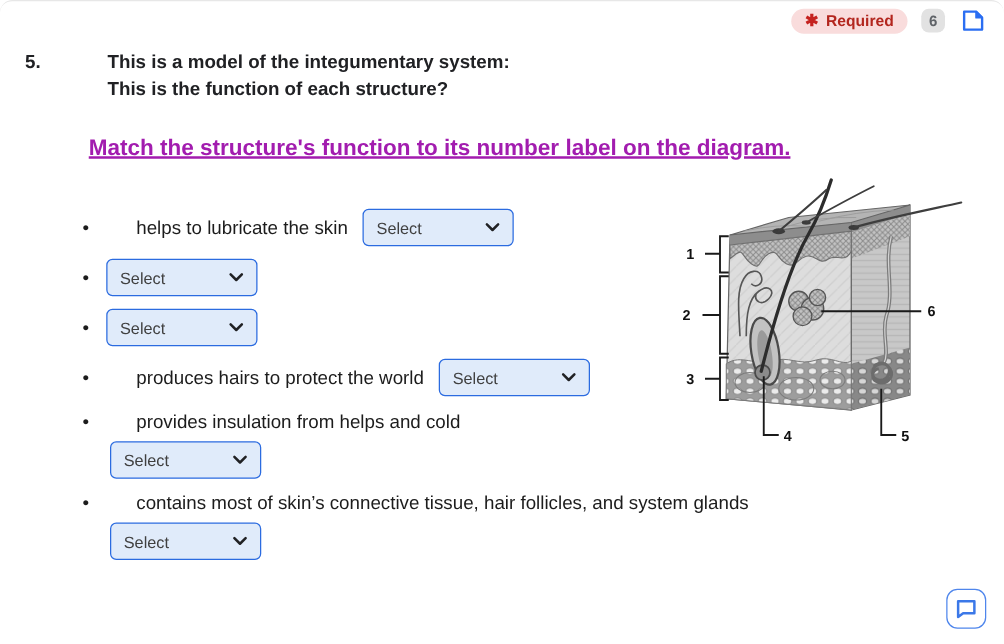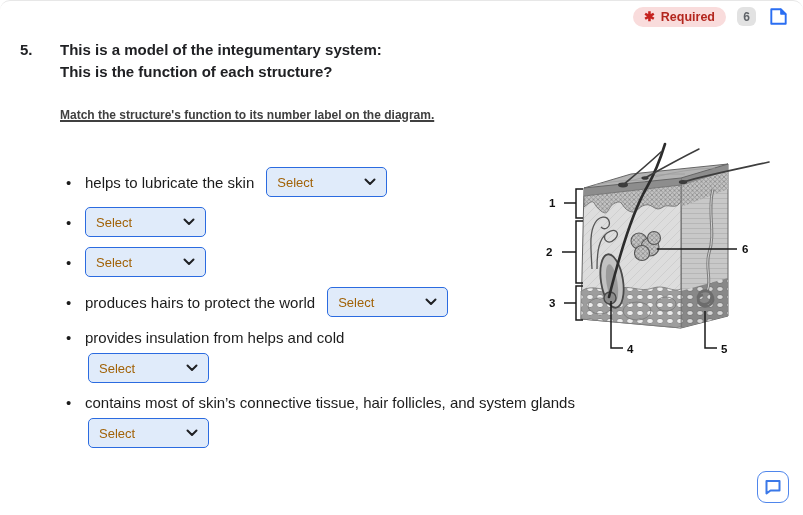--- a/index.html
+++ b/index.html
@@ -16,37 +16,37 @@
   }
   .req-star{color:#c5221f;font-size:13px;line-height:13px;}
   .count-badge{
     background:#e2e2e2;color:#5f6368;font-size:12px;font-weight:700;
     width:19px;height:19px;border-radius:6px;display:flex;align-items:center;justify-content:center;
   }
   .icon-btn{background:none;border:none;padding:0;cursor:pointer;display:flex;align-items:center;}
   
   .question{position:absolute;left:20px;top:38px;display:flex;}
   .q-number{font-size:15px;font-weight:700;width:40px;flex:0 0 40px;line-height:22px;}
-  .q-text{font-size:15px;font-weight:700;line-height:22px;}
+  .q-text{font-size:15px;font-weight:700;line-height:22px;margin-left:26px;}
   .instruction{
-    position:absolute;left:60px;top:107px;font-size:12px;font-weight:700;color:#404040;
+    position:absolute;left:71px;top:107px;font-size:18px;font-weight:700;color:#a21caf;
     text-decoration:underline;text-decoration-thickness:1.5px;
   }
   
   .list{position:absolute;left:60px;top:166px;width:640px;font-size:15px;color:#1c1c1c;}
   .row{display:flex;align-items:center;margin-bottom:10px;}
   .bullet{width:19px;margin-left:6px;flex:0 0 19px;font-size:15px;color:#1c1c1c;}
-  .row-label{margin-right:12px;white-space:nowrap;}
+  .row-label{margin-right:12px;white-space:nowrap;margin-left:24px;}
   .row-stacked{margin-bottom:9px;}
   .row-stacked .line{display:flex;align-items:center;height:21px;}
   .row-stacked .select{margin-left:28px;margin-top:5px;}
   .select{
     width:121px;height:30px;box-sizing:border-box;border:1.6px solid #2b6be0;background:#e0ebfa;
     border-radius:5px;display:flex;align-items:center;justify-content:space-between;
-    padding:0 10px;font-size:13px;color:#a16207;cursor:pointer;flex:0 0 auto;
+    padding:0 10px;font-size:13px;color:#404040;cursor:pointer;flex:0 0 auto;
   }
   .chev{flex:0 0 auto;}
   
   .diagram{position:absolute;left:535px;top:140px;width:268px;height:230px;}
   .diagram svg{display:block;}
   
   .comment-btn{
     position:absolute;right:14px;bottom:12px;width:32px;height:32px;box-sizing:border-box;
     background:#fff;border:1.6px solid #4f86ec;border-radius:9px;
     display:flex;align-items:center;justify-content:center;cursor:pointer;padding:0;

